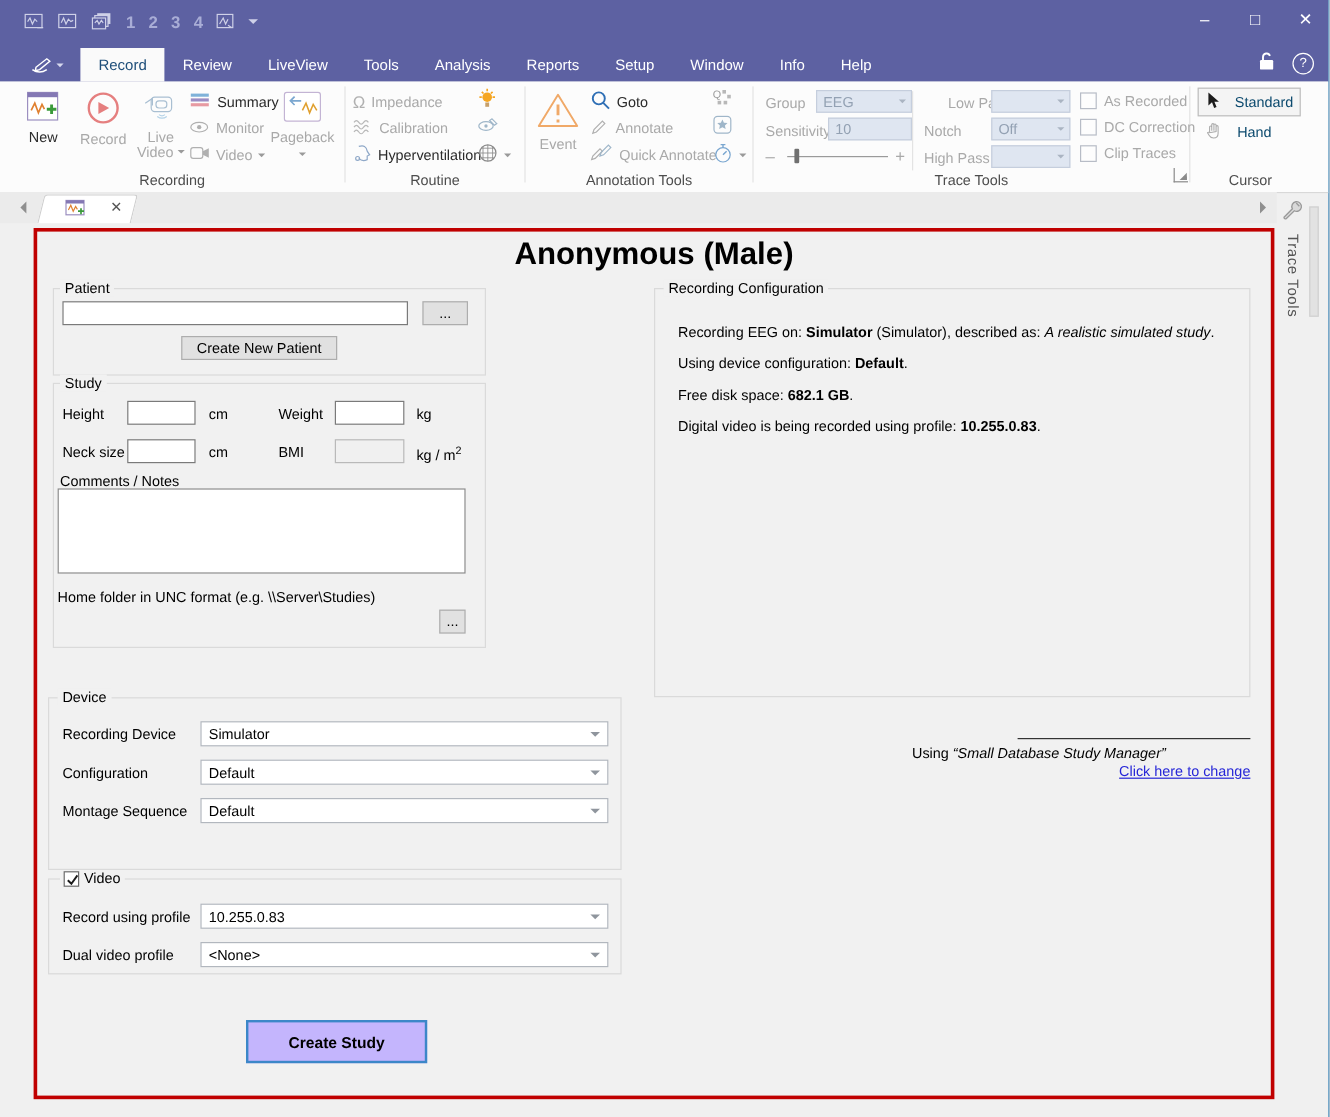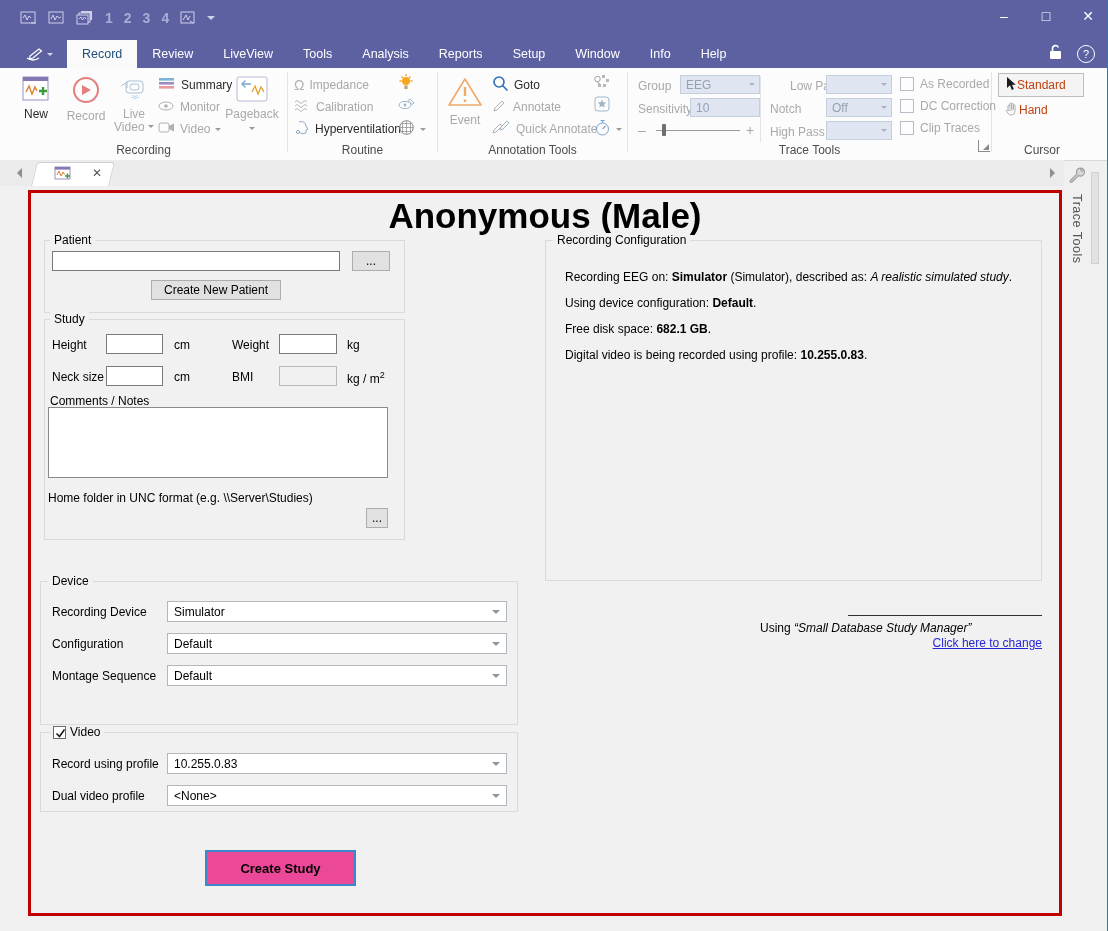--- a/index.html
+++ b/index.html
@@ -35,21 +35,21 @@
   .r-en{color:#2b2b2b;}
   .ddcaret{width:0;height:0;border:3.5px solid transparent;border-top-color:#9a9a9a;margin-top:3px;}
   .tlabel{position:absolute;color:#a9a9a9;}
   .tdd{position:absolute;background:#dfe6f1;border:1px solid #c5cedd;box-sizing:border-box;height:19px;
        color:#93a1b3;padding:2px 16px 0 5px;}
   .tdd .arr{position:absolute;right:4px;top:7px;width:0;height:0;border:3.5px solid transparent;border-top-color:#aab4c2;}
   .rcbrow{position:absolute;display:flex;align-items:center;gap:6px;color:#a9a9a9;}
   .rcb{width:12px;height:12px;border:1px solid #b7bcc6;background:#fdfdfd;display:inline-block;}
   .slider-track{position:absolute;height:1px;background:#9a9a9a;}
   .slider-thumb{position:absolute;width:4px;height:12px;background:#707070;border-radius:1px;}
-  .curbtn{position:absolute;display:flex;align-items:center;gap:0;color:#c2410c;padding:2px 6px;box-sizing:border-box;}
+  .curbtn{position:absolute;display:flex;align-items:center;gap:12px;color:#0c4a6e;padding:2px 6px;box-sizing:border-box;}
   .curbtn.sel{border:1px solid #bdbdbd;background:#f4f4f4;}
   .dlauncher{position:absolute;color:#8a8a8a;font-size:11px;width:12px;height:12px;
              border-left:1px solid #8a8a8a;border-bottom:1px solid #8a8a8a;box-sizing:border-box;}
   .dlauncher:after{content:"";position:absolute;right:1px;bottom:1px;width:0;height:0;
              border:3px solid transparent;border-bottom-color:#8a8a8a;border-right-color:#8a8a8a;}
   
   .docstrip{position:absolute;left:0;top:160px;width:1064px;height:26px;background:#ebebeb;}
   .stripArrL{position:absolute;left:12px;top:168px;width:0;height:0;border:5px solid transparent;border-right-color:#8f8f8f;}
   .stripArrR{position:absolute;left:1050px;top:168px;width:0;height:0;border:5px solid transparent;border-left-color:#8f8f8f;}
   .doctab{position:absolute;left:34px;top:162px;width:78px;height:24px;}
@@ -57,21 +57,21 @@
              border-bottom:none;transform:skewX(-14deg);border-radius:3px 3px 0 0;box-sizing:border-box;}
   .doctab-x{position:absolute;right:10px;top:4px;color:#555;font-size:12px;}
   .doctab-ic{position:absolute;left:20px;top:4px;}
   
   .sidetab{position:absolute;left:1068px;top:166px;display:flex;flex-direction:column;align-items:center;gap:6px;}
   .sidetab .vtext{writing-mode:vertical-rl;font-size:12.5px;color:#555;letter-spacing:.5px;}
   .scrollstrip{position:absolute;left:1091px;top:172px;width:8px;height:92px;background:#e2e2e2;border:1px solid #d0d0d0;box-sizing:border-box;}
   
   .redpanel{position:absolute;left:28px;top:190px;width:1034px;height:726px;border:3px solid #c00000;
             background:#f1f1f1;box-sizing:border-box;}
-  .heading{position:absolute;left:28px;top:196px;width:1034px;text-align:center;font-size:35px;font-weight:bold;color:#000;}
+  .heading{position:absolute;left:28px;top:196px;width:1034px;text-align:center;font-size:26px;font-weight:bold;color:#000;}
   .gbx{position:absolute;border:1px solid #dadada;box-sizing:border-box;}
   .gbx-label{position:absolute;font-size:12px;color:#000;background:#f1f1f1;padding:0 4px;}
   .lbl{position:absolute;font-size:12px;color:#000;white-space:nowrap;}
   .inp{position:absolute;border:1px solid #7a7a7a;background:#fff;font:12px "Liberation Sans",sans-serif;
        padding:1px 4px;box-sizing:border-box;outline:none;}
   .inp.dis{background:#f0f0f0;border-color:#b9b9b9;}
   .btn{position:absolute;border:1px solid #adadad;background:#e1e1e1;font:12px "Liberation Sans",sans-serif;
        display:flex;align-items:center;justify-content:center;box-sizing:border-box;color:#000;}
   .fdd{position:absolute;border:1px solid #b2b7be;background:#fff;box-sizing:border-box;font-size:12px;
        padding:3px 20px 0 6px;color:#000;}
@@ -79,21 +79,21 @@
   .cmt{position:absolute;border:1px solid #8a8a8a;background:#fff;resize:none;font:12px "Liberation Sans",sans-serif;box-sizing:border-box;outline:none;}
   .cfgline{position:absolute;font-size:12px;color:#000;white-space:nowrap;}
   .cfgline b{font-weight:bold;}
   .cfgline i{font-style:italic;}
   .smgr{position:absolute;left:760px;top:621px;width:282px;text-align:left;font-size:12px;color:#000;}
   .smgr .it{font-style:italic;}
   .smgr-line{position:absolute;left:848px;top:615px;width:194px;height:1px;background:#333;}
   .link{position:absolute;left:760px;top:636px;width:282px;text-align:right;font-size:12px;
         color:#2626d8;text-decoration:underline;}
   .create{position:absolute;left:205px;top:850px;width:147px;height:32px;border:2px solid #3c87c8;
-          background:#ec4899;font:bold 13px "Liberation Sans",sans-serif;display:flex;align-items:center;justify-content:center;}
+          background:#c4b5fd;font:bold 13px "Liberation Sans",sans-serif;display:flex;align-items:center;justify-content:center;}
   .vcheck{position:absolute;width:13px;height:13px;border:1px solid #6a6a6a;background:#fff;box-sizing:border-box;}
   .vcheck svg{position:absolute;left:0px;top:0px;}
   sup{font-size:9px;}
 </style>
 </head>
 <body>
 
 <div id="win">
 
   <div class="hdr">

